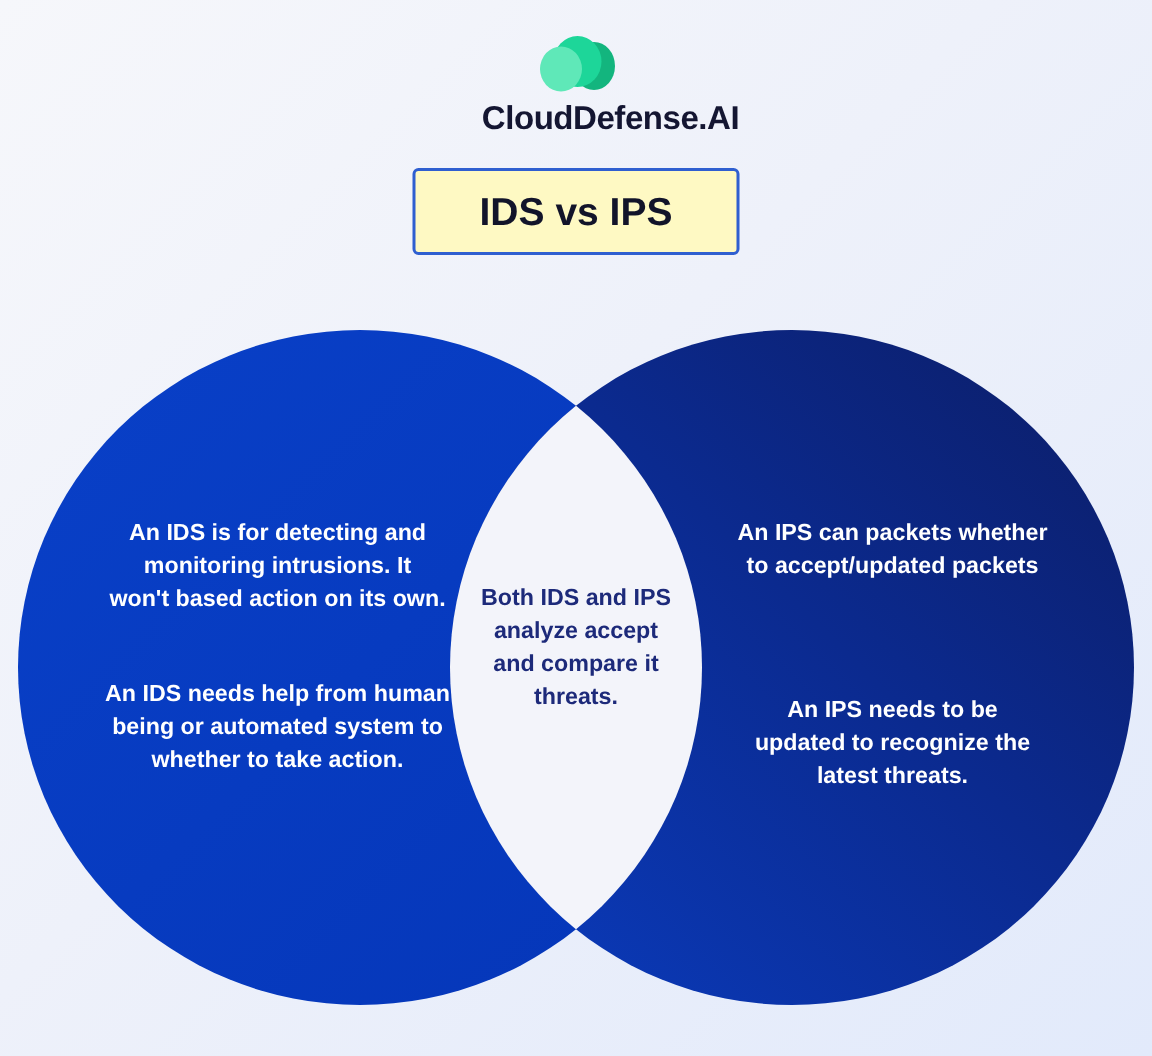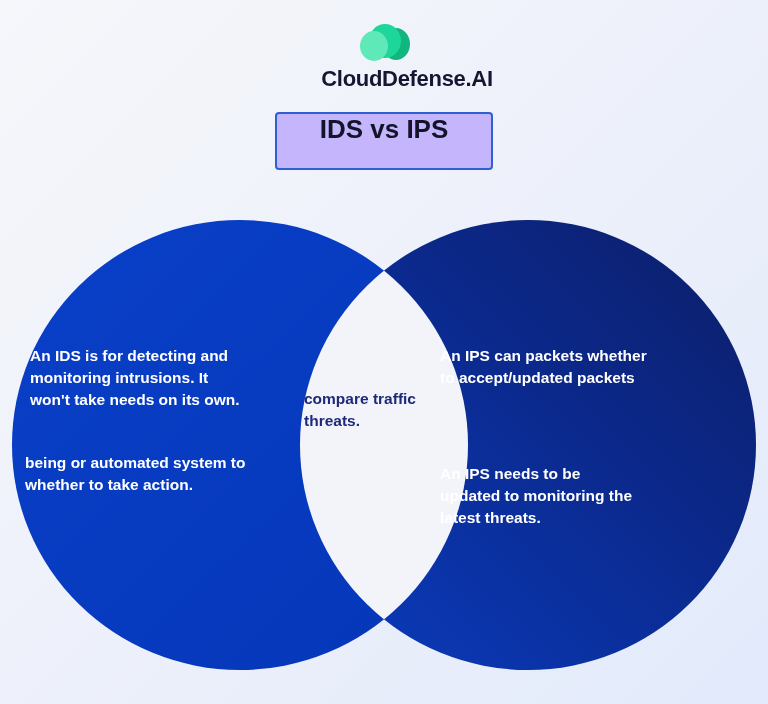--- a/index.html
+++ b/index.html
@@ -8,27 +8,27 @@
     background: linear-gradient(135deg, #f6f7fb 0%, #eef1fa 45%, #e2eafb 100%);
     font-family: "Liberation Sans", sans-serif;
   }
   .logo { position:absolute; left:356px; top:24px; width:56px; height:38px; }
   .brand {
     position:absolute; left:0; width:768px; top:66px; text-align:center;
     font-size:22px; font-weight:bold; color:#141632; letter-spacing:-0.3px;padding-left:23px;
   }
   .title-box {
     position:absolute; left:275px; top:112px; width:214px; height:54px;
-    background:#c4b5fd; border:2px solid #2f5fd0; border-radius:4px;
-    display:flex; align-items:flex-start; justify-content:center;
+    background:#fef9c3; border:2px solid #2f5fd0; border-radius:4px;
+    display:flex; align-items:center; justify-content:center;
     font-size:26px; font-weight:bold; color:#12142a;
   }
   svg.venn { position:absolute; left:0; top:0; }
   .txt {
-    position:absolute; font-weight:bold;
+    position:absolute; text-align:center; font-weight:bold;
     font-size:15.5px; line-height:22px; color:#ffffff;
   }
   .txt.mid { color:#1d2a7a; }
 </style>
 </head>
 <body>
 
 <svg class="logo" viewBox="0 0 56 38">
   <ellipse cx="40" cy="20" rx="14" ry="16" fill="#13b57e"></ellipse>
   <ellipse cx="29" cy="17" rx="16" ry="17" fill="#1dd699"></ellipse>
@@ -56,33 +56,36 @@
       </clipPath>
   </defs>
   <ellipse cx="240" cy="445" rx="228" ry="225" fill="url(#gl)"></ellipse>
   <ellipse cx="528" cy="445" rx="228" ry="225" fill="url(#gr)"></ellipse>
   <ellipse cx="528" cy="445" rx="228" ry="225" fill="#f3f4fa" clip-path="url(#clipL)"></ellipse>
 </svg>
 
 <div class="txt" style="left:30px; top:345px; width:310px;">
   <div>An IDS is for detecting and</div>
   <div>monitoring intrusions. It</div>
-  <div>won't take needs on its own.</div>
+  <div>won't based action on its own.</div>
 </div>
 <div class="txt" style="left:25px; top:452px; width:320px;">
+  <div>An IDS needs help from human</div>
   <div>being or automated system to</div>
   <div>whether to take action.</div>
 </div>
 
 <div class="txt mid" style="left:304px; top:388px; width:160px;">
-  <div>compare traffic</div>
+  <div>Both IDS and IPS</div>
+  <div>analyze accept</div>
+  <div>and compare it</div>
   <div>threats.</div>
 </div>
 
 <div class="txt" style="left:440px; top:345px; width:310px;">
   <div>An IPS can packets whether</div>
   <div>to accept/updated packets</div>
 </div>
 <div class="txt" style="left:440px; top:463px; width:310px;">
   <div>An IPS needs to be</div>
-  <div>updated to monitoring the</div>
+  <div>updated to recognize the</div>
   <div>latest threats.</div>
 </div>
 
 </body></html>

